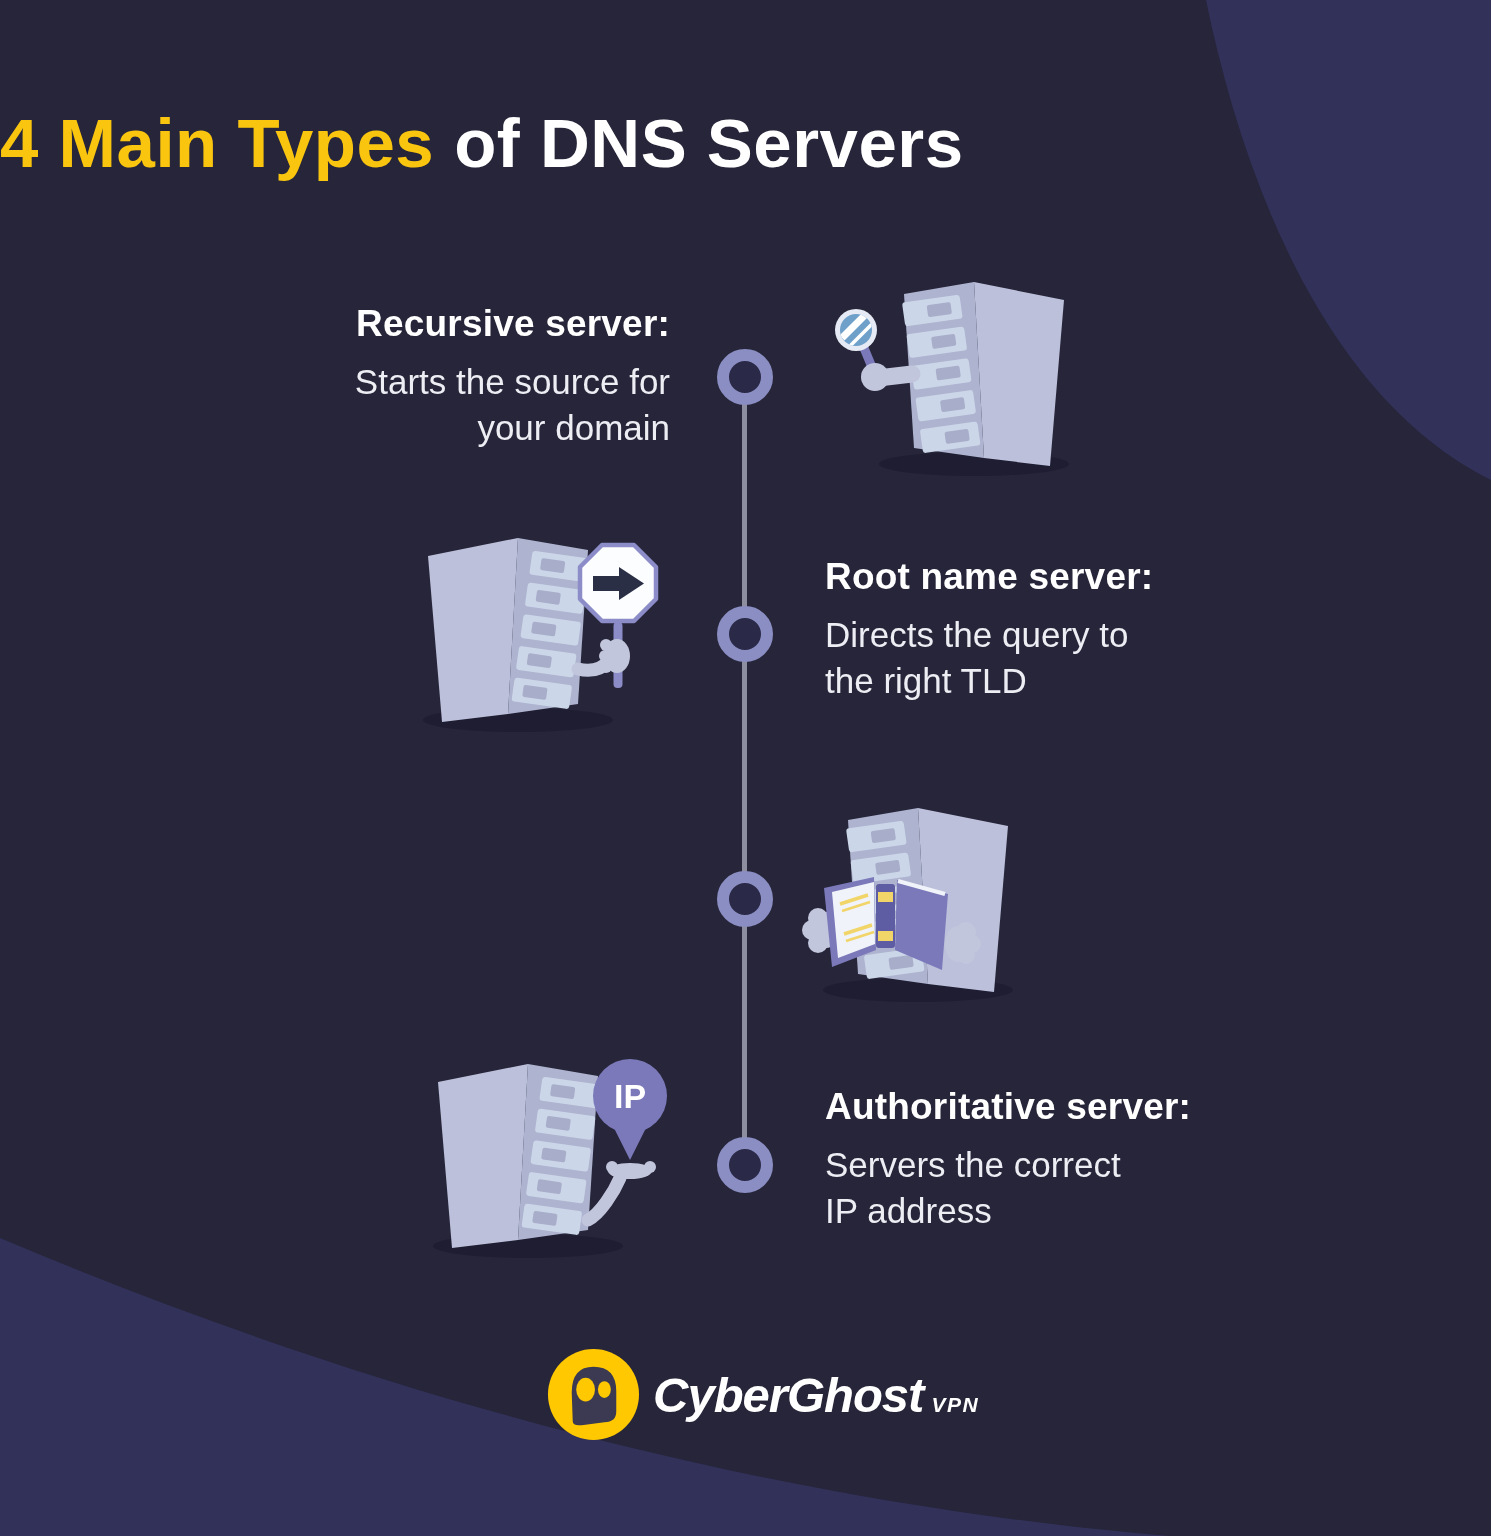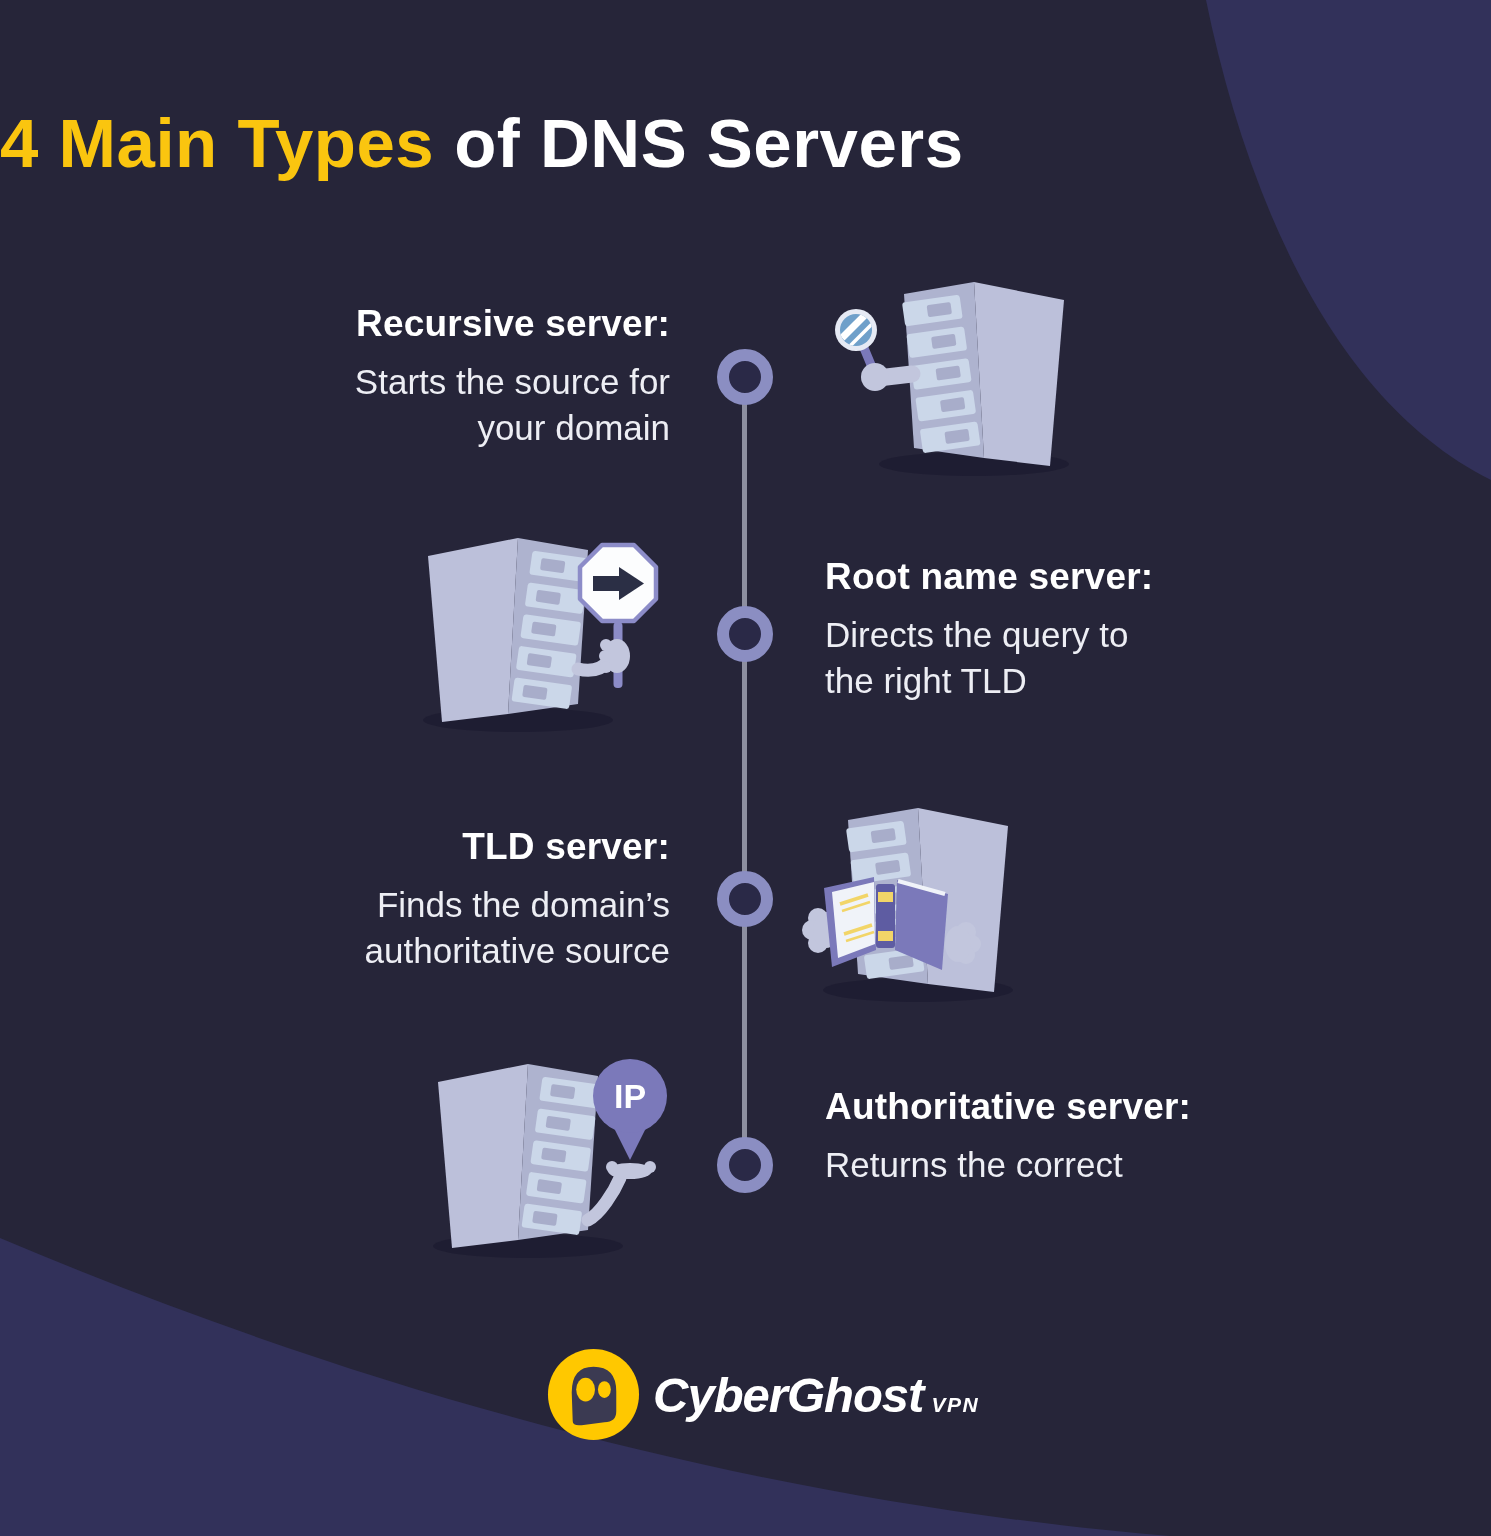--- a/index.html
+++ b/index.html
@@ -135,27 +135,20 @@
     </g>
   </svg>
   <div class="section-text st-left sec-root">
     <h2>Root name server:</h2>
     <div class="body">
       <div>Directs the query to</div>
       <div>the right TLD</div>
     </div>
   </div>
 
-  <div class="section-text st-right sec-tld">
-    <h2>TLD server:</h2>
-    <div class="body">
-      <div>Finds the domain’s</div>
-      <div>authoritative source</div>
-    </div>
-  </div>
   <svg class="illu illu-3" viewBox="0 0 218 212">
     <use href="#srv" transform="translate(20,6)"></use>
     <g>
       <circle cx="20" cy="126" r="10" fill="#C2C6DD"></circle>
       <circle cx="14" cy="138" r="10" fill="#C2C6DD"></circle>
       <circle cx="20" cy="151" r="10" fill="#C2C6DD"></circle>
       <ellipse cx="28" cy="138" rx="13" ry="18" fill="#C2C6DD"></ellipse>
       <circle cx="168" cy="140" r="10" fill="#C2C6DD"></circle>
       <circle cx="174" cy="152" r="9" fill="#C2C6DD"></circle>
       <circle cx="168" cy="163" r="9" fill="#C2C6DD"></circle>
@@ -182,21 +175,22 @@
       <circle cx="222" cy="127" r="6" fill="#C2C6DD"></circle>
       <circle cx="184" cy="127" r="6" fill="#C2C6DD"></circle>
       <polygon points="184,84 220,84 202,120" fill="#7B79BA"></polygon>
       <circle cx="202" cy="56" r="37" fill="#7B79BA"></circle>
       <text x="202" y="68" text-anchor="middle" font-family="Liberation Sans, sans-serif" font-size="34" font-weight="700" fill="#FFFFFF">IP</text>
     </g>
   </svg>
   <div class="section-text st-left sec-auth">
     <h2>Authoritative server:</h2>
     <div class="body">
-      <div>Returns the correct</div>
+      <div>Servers the correct</div>
+      <div>IP address</div>
     </div>
   </div>
 
   <div class="logo">
     <svg class="ghost-badge" viewBox="0 0 96 96">
       <circle cx="48" cy="48" r="46" fill="#FFC800"></circle>
       <path d="M 27,75 L 26,46 Q 26,20 48,20 Q 71,20 71,45 L 71,65 Q 71,76 59,76 L 36,79 Q 27,80 27,75 Z" fill="#3B3A52"></path>
       <ellipse cx="40" cy="43" rx="9.5" ry="12" fill="#FFC800"></ellipse>
       <ellipse cx="59" cy="43" rx="6.5" ry="8.5" fill="#FFC800"></ellipse>
     </svg>

